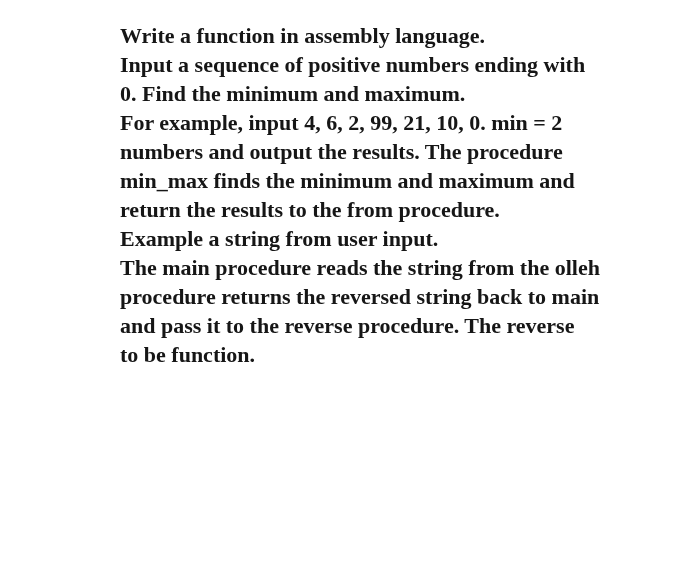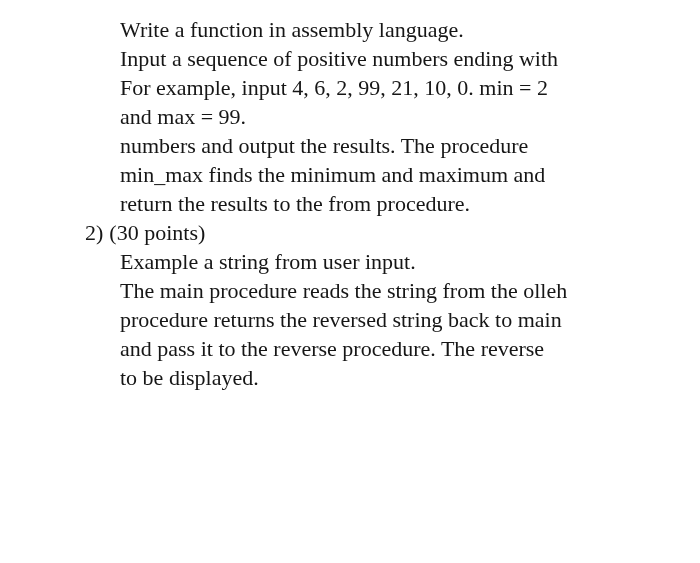--- a/index.html
+++ b/index.html
@@ -13,21 +13,22 @@
     overflow: hidden;
     font-family: "Liberation Serif", "DejaVu Serif", serif;
     font-size: 22px;
     line-height: 29px;
     color: #161616;
   }
   .doc-page {
     box-sizing: border-box;
     width: 700px;
     height: 563px;
-    padding: 15px 20px 0 120px;
+    padding: 21px 20px 0 120px;
+    font-weight: bold;
   }
   .text-line {
     white-space: nowrap;
   }
   
   .item-head {
     margin-left: -35px;
     white-space: nowrap;
   }
   .item-head .marker {
@@ -38,31 +39,28 @@
   }
 </style>
 </head>
 <body>
 
 <div class="doc-page">
 
   <div>
     <div class="text-line">Write a function in assembly language.</div>
     <div class="text-line">Input a sequence of positive numbers ending with</div>
+    <div class="text-line">0. Find the minimum and maximum.</div>
     <div class="text-line">For example, input 4, 6, 2, 99, 21, 10, 0. min = 2</div>
-    <div class="text-line">and max = 99.</div>
     <div class="text-line">numbers and output the results. The procedure</div>
     <div class="text-line">min_max finds the minimum and maximum and</div>
     <div class="text-line">return the results to the from procedure.</div>
   </div>
 
   <div>
-    <div class="item-head">
-      <span class="marker">2)</span><span class="points">(30 points)</span>
-    </div>
     <div class="text-line">Example a string from user input.</div>
     <div class="text-line">The main procedure reads the string from the olleh</div>
     <div class="text-line">procedure returns the reversed string back to main</div>
     <div class="text-line">and pass it to the reverse procedure. The reverse</div>
-    <div class="text-line">to be displayed.</div>
+    <div class="text-line">to be function.</div>
   </div>
 
 </div>
 
 </body></html>

